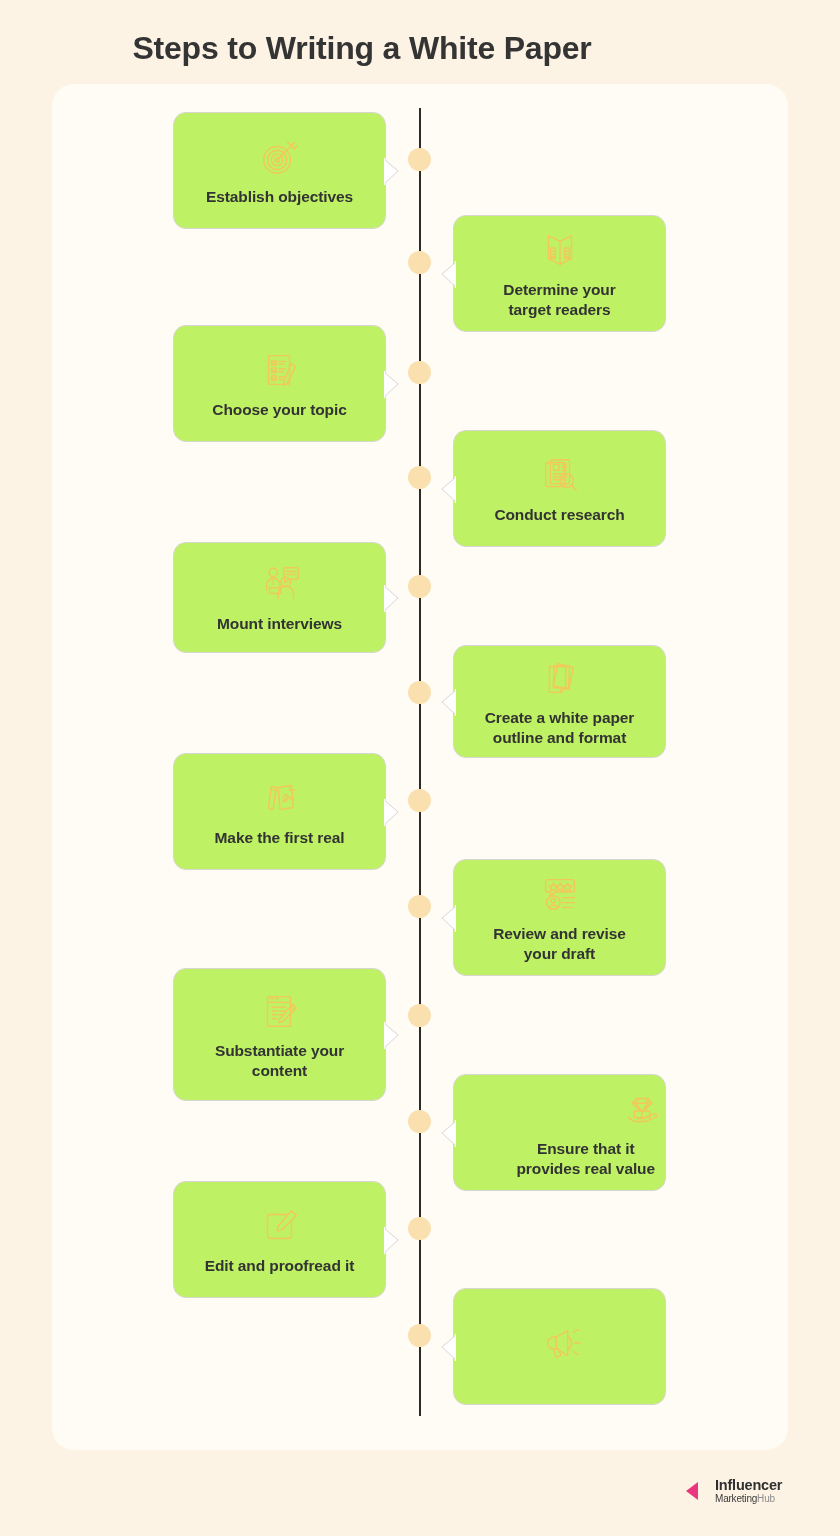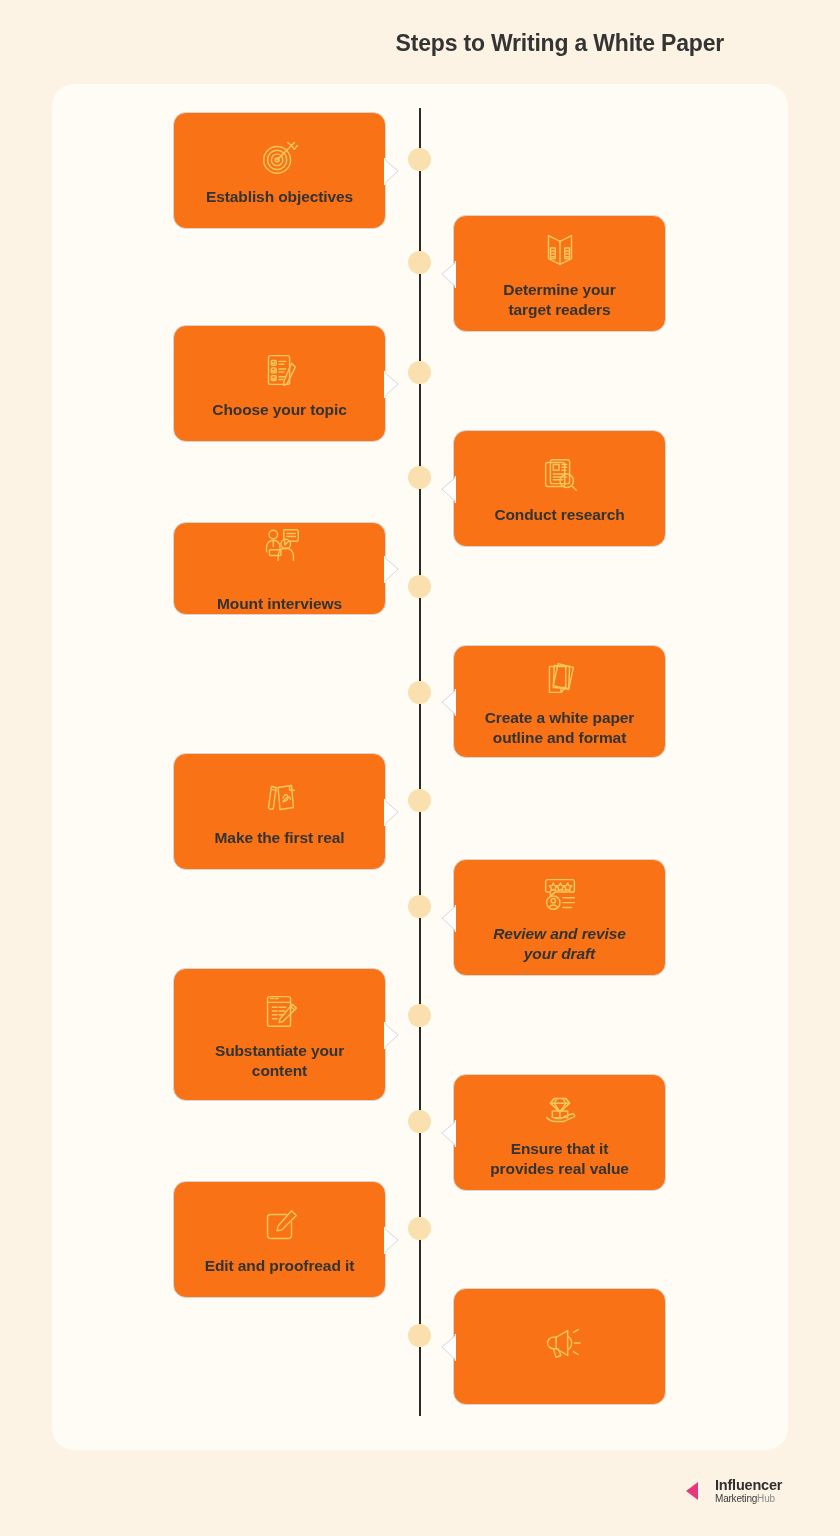--- a/index.html
+++ b/index.html
@@ -12,22 +12,22 @@
   #infographic {
     position:relative;
     width:840px; height:1536px;
     background:#FDF3E5;
   }
 
   
   #page-title {
     position:absolute;
     top:30px; left:0; width:724px;
-    text-align:right;
-    font-size:23px;
+    text-align:center;
+    font-size:32px;
     font-weight:bold;
     color:#343434;
     letter-spacing:-0.2px;
   }
 
   
   #panel {
     position:absolute;
     left:52px; top:84px;
     width:736px; height:1366px;
@@ -46,21 +46,21 @@
     position:absolute;
     left:408px;
     width:23px; height:23px;
     border-radius:50%;
     background:#FAE0AF;
   }
 
   
   .card {
     position:absolute;
-    background:#f97316;
+    background:#bef264;
     border:1px solid #D8D6D2;
     border-radius:13px;
     display:flex;
     flex-direction:column;
     align-items:center;
     justify-content:center;
   }
   .card.left  { left:173px; width:213px; }
   .card.right { left:453px; width:213px; }
 
@@ -203,21 +203,21 @@
               <path d="M36 35 L41 40"></path>
       </g>
           </svg></span>
         <div class="card-label">Conduct research</div>
         <span class="tail left"><svg width="17" height="32" viewBox="0 0 17 32">
     <path d="M17 3 L3 15 L17 28 Z" fill="#FFFFFF"></path>
     <path d="M17 3 L3 15 L17 28" fill="none" stroke="#D8D6D2" stroke-width="1"></path>
     <path d="M17 2 L17 29" stroke="#FFFFFF" stroke-width="2.5"></path>
   </svg></span>
       </div>
-      <div class="card left" style="top: 522px; height: 93px; justify-content: space-between;">
+      <div class="card left" style="top: 542px; height: 111px;">
         <span class="card-icon"><svg width="46" height="46" viewBox="0 0 48 48">
             <g fill="none" stroke="#F2C75C" stroke-width="1.5" stroke-linecap="round" stroke-linejoin="round">
         <circle cx="17" cy="12" r="4.5"></circle>
         <path d="M10 30 v-5 a7 7 0 0 1 14 0 v5"></path>
         <path d="M17 16.5 v8"></path>
         <rect x="13" y="28" width="12" height="6" rx="1"></rect>
         <circle cx="30" cy="22" r="5"></circle>
         <path d="M22 39 v-5 a8 8 0 0 1 16 0 v5"></path>
         <path d="M28 7 h13 a2 2 0 0 1 2 2 v8 a2 2 0 0 1 -2 2 h-8 l-4 4 v-4 a2 2 0 0 1 -1 -2 v-8 a2 2 0 0 1 0 -2z"></path>
         <path d="M31 11h9M31 14h9"></path>
@@ -256,21 +256,21 @@
               <path d="M15.5 15 l4.5 1"></path>
       </g>
           </svg></span>
         <div class="card-label">Make the first real</div>
         <span class="tail right"><svg width="17" height="32" viewBox="0 0 17 32">
       <path d="M0 3 L14 15 L0 28 Z" fill="#FFFFFF"></path>
       <path d="M0 3 L14 15 L0 28" fill="none" stroke="#D8D6D2" stroke-width="1"></path>
       <path d="M0 2 L0 29" stroke="#FFFFFF" stroke-width="2.5"></path>
     </svg></span>
       </div>
-      <div class="card right" style="top: 859px; height: 117px; font-style: italic;">
+      <div class="card right" style="top: 859px; height: 117px;">
         <span class="card-icon"><svg width="46" height="46" viewBox="0 0 48 48">
             <g fill="none" stroke="#F2C75C" stroke-width="1.5" stroke-linecap="round" stroke-linejoin="round">
         <path d="M11 9 h26 a2 2 0 0 1 2 2 v9 a2 2 0 0 1 -2 2 h-18 l-5 4 v-4 h-3 a2 2 0 0 1 -2 -2 v-9 a2 2 0 0 1 2 -2z"></path>
         <path d="M17 12.5 l1.3 2.7 l3 .4 l-2.2 2.1 l.5 3 l-2.6 -1.4 l-2.6 1.4 l.5 -3 l-2.2 -2.1 l3 -.4z"></path>
         <path d="M24.5 12.5 l1.3 2.7 l3 .4 l-2.2 2.1 l.5 3 l-2.6 -1.4 l-2.6 1.4 l.5 -3 l-2.2 -2.1 l3 -.4z"></path>
         <path d="M32 12.5 l1.3 2.7 l3 .4 l-2.2 2.1 l.5 3 l-2.6 -1.4 l-2.6 1.4 l.5 -3 l-2.2 -2.1 l3 -.4z"></path>
         <circle cx="17" cy="33" r="7"></circle>
               <circle cx="17" cy="31" r="2.3"></circle>
         <path d="M13 37.5 a5 5 0 0 1 8 0"></path>
         <path d="M27 28 h12M27 33 h12M27 38 h9"></path>
@@ -295,21 +295,21 @@
               <path d="M35 19 L39 23"></path>
       </g>
           </svg></span>
         <div class="card-label">Substantiate your<br>content</div>
         <span class="tail right"><svg width="17" height="32" viewBox="0 0 17 32">
       <path d="M0 3 L14 15 L0 28 Z" fill="#FFFFFF"></path>
       <path d="M0 3 L14 15 L0 28" fill="none" stroke="#D8D6D2" stroke-width="1"></path>
       <path d="M0 2 L0 29" stroke="#FFFFFF" stroke-width="2.5"></path>
     </svg></span>
       </div>
-      <div class="card right" style="top: 1074px; height: 117px;">
+      <div class="card right" style="top: 1074px; height: 117px; align-items: flex-end;">
         <span class="card-icon"><svg width="46" height="46" viewBox="0 0 48 48">
             <g fill="none" stroke="#F2C75C" stroke-width="1.5" stroke-linecap="round" stroke-linejoin="round">
         <path d="M18 13 h12 l4 5 l-10 9 l-10 -9z"></path>
         <path d="M14 18 h20"></path>
               <path d="M18 13 l-4 5 l10 9 l10 -9 l-4 -5"></path>
         <path d="M21 13 l-3 5 l6 9 l6 -9 l-3 -5"></path>
         <path d="M16 26 h16 v7 h-16z"></path>
               <path d="M24 26 v7"></path>
         <path d="M10 33 q4 4 9 4 h9 l11 -5 a2 2 0 0 0 -2 -3 l-9 3"></path>
         <path d="M19 34 h7"></path>

